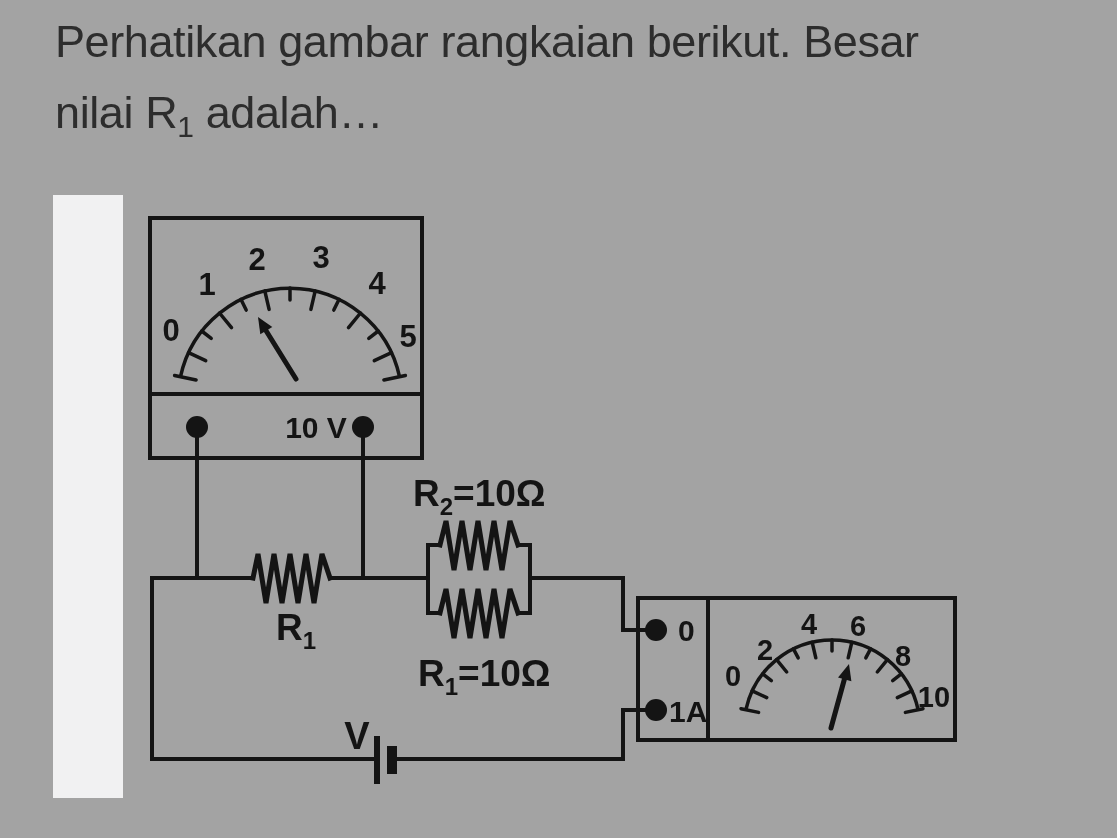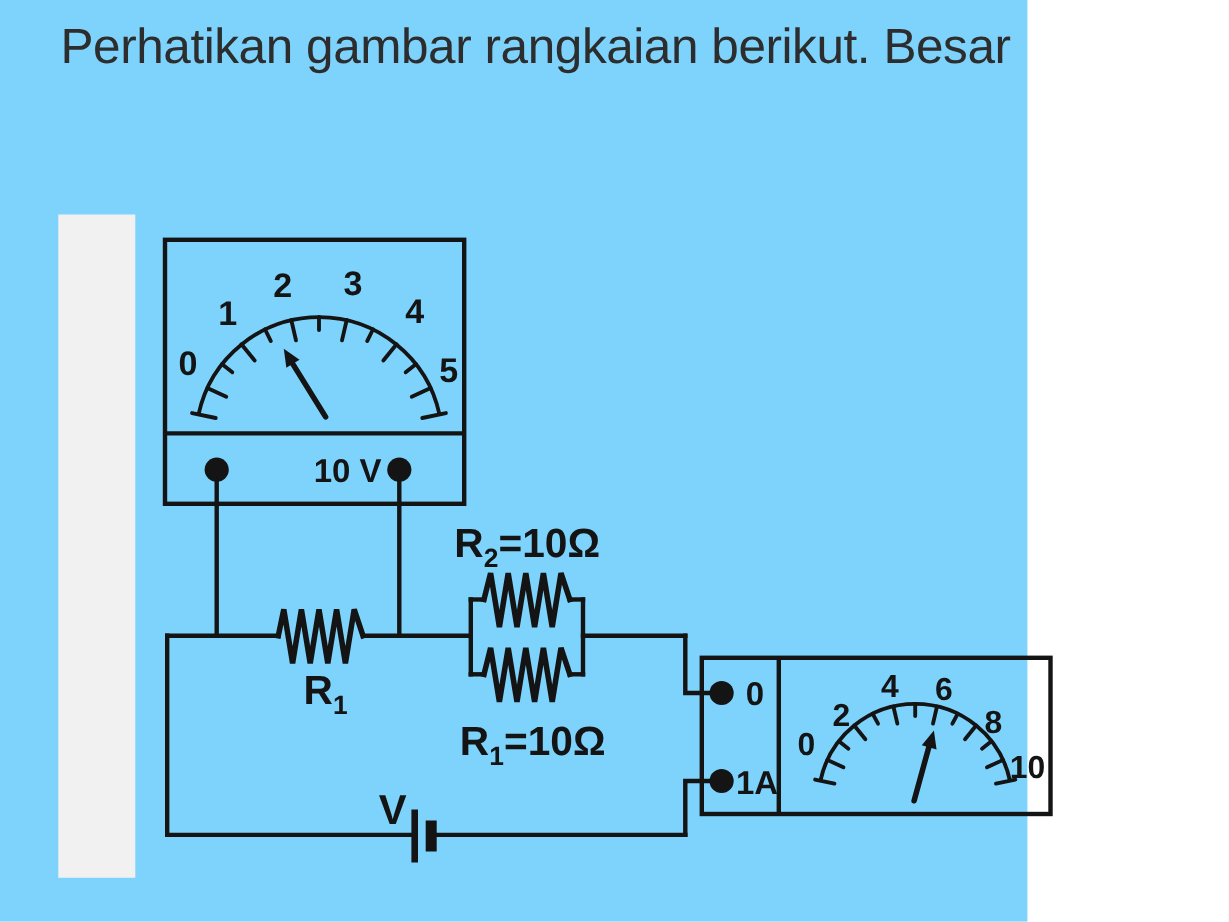--- a/index.html
+++ b/index.html
@@ -1,16 +1,16 @@
 <!DOCTYPE html>
 <html><head>
 <meta charset="utf-8">
 <style>
   html,body{margin:0;padding:0;background:#ffffff;width:1117px;height:838px;overflow:hidden;}
-  .page{position:relative;width:934px;height:838px;background:#7dd3fc;font-family:"Liberation Sans",sans-serif;}
+  .page{position:relative;width:1117px;height:838px;background:#a3a3a3;font-family:"Liberation Sans",sans-serif;}
   .question{position:absolute;left:55px;top:6px;font-size:45px;line-height:71px;color:#2d2d2d;letter-spacing:-0.4px;}
   .question .subnum{font-size:30px;vertical-align:-9px;}
   .side-strip{position:absolute;left:53px;top:195px;width:70px;height:603px;background:#f1f1f2;}
   svg.circuit{position:absolute;left:0;top:0;}
   .wire{stroke:#141414;stroke-width:4;fill:none;stroke-linecap:square;}
   .boxline{stroke:#141414;stroke-width:4;fill:none;}
   .zig{stroke:#141414;stroke-width:5;fill:none;stroke-linejoin:miter;stroke-linecap:square;}
   .tick{stroke:#141414;stroke-width:3.5;fill:none;stroke-linecap:round;}
   .arc{stroke:#141414;stroke-width:3.5;fill:none;}
   .needle{stroke:#141414;stroke-width:5;fill:none;stroke-linecap:round;}
@@ -22,20 +22,21 @@
   .blabel{font:700 38px "Liberation Sans",sans-serif;fill:#141414;}
   .tlabel{font:700 30px "Liberation Sans",sans-serif;fill:#141414;}
 </style>
 </head>
 <body>
 
 <div class="page">
 
   <div class="question">
     <div>Perhatikan gambar rangkaian berikut. Besar</div>
+    <div><span>nilai R</span><span class="subnum">1</span><span> adalah…</span></div>
   </div>
 
   <div class="side-strip"></div>
 
   <svg class="circuit" width="1117" height="838" viewBox="0 0 1117 838">
 
     <g>
       <rect x="150" y="218" width="272" height="240" class="boxline"></rect>
       <line x1="150" y1="394" x2="422" y2="394" class="boxline"></line>
 

